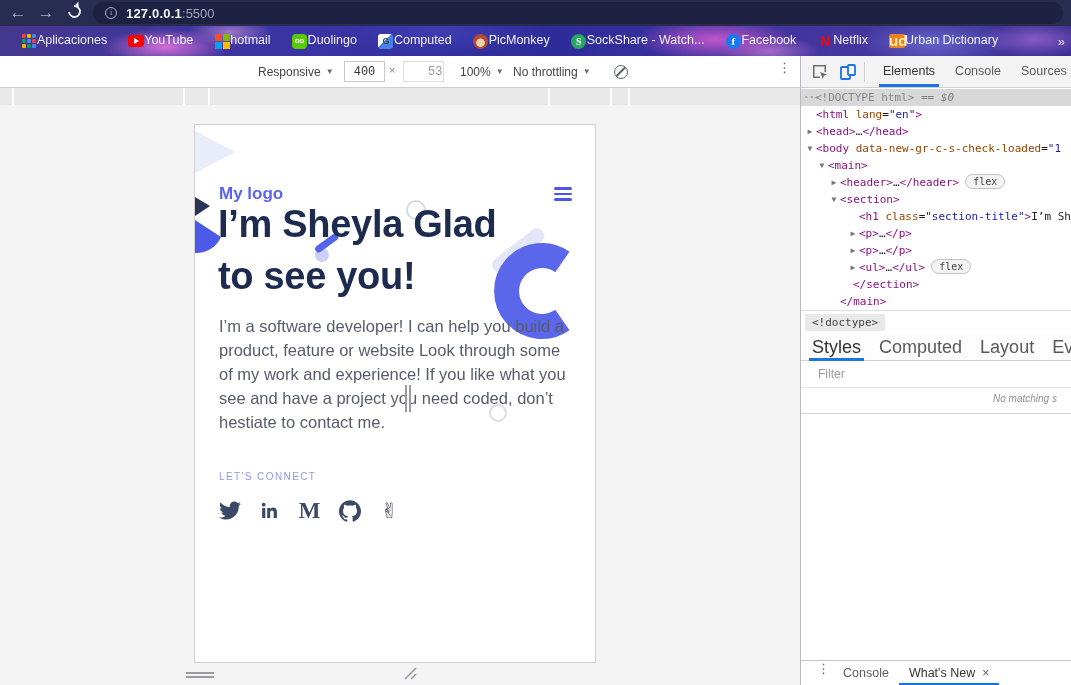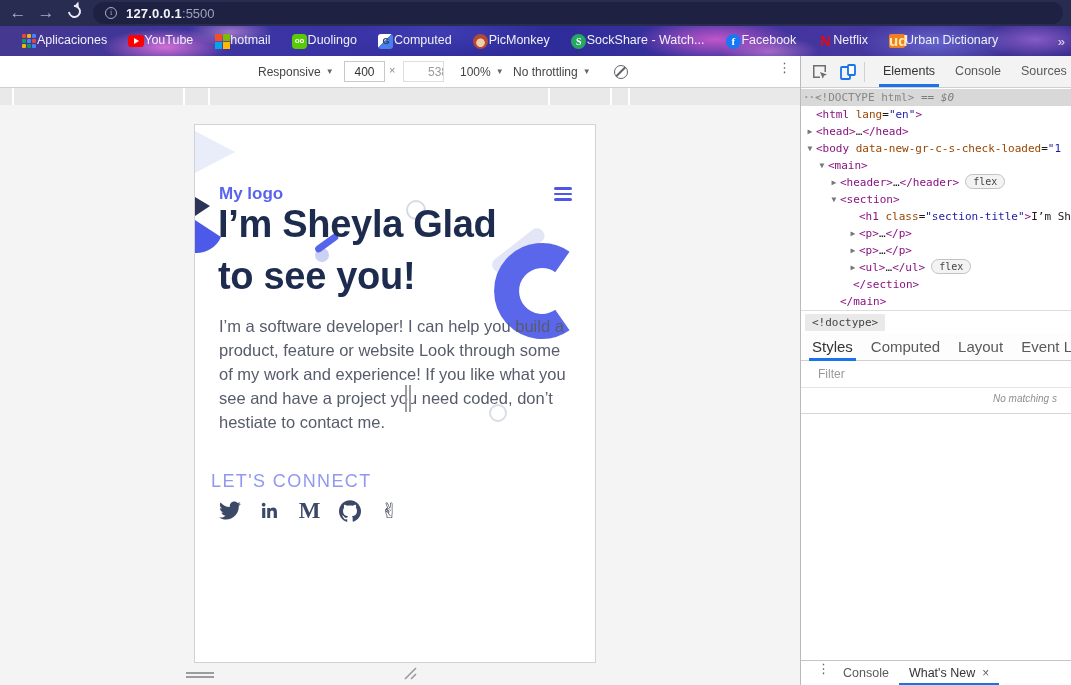--- a/index.html
+++ b/index.html
@@ -42,21 +42,21 @@
   .ic-sockshare{width:15px;height:15px;border-radius:50%;background:#27a860;color:#fff;font-size:10px;font-weight:bold;text-align:center;line-height:15px;font-family:"Liberation Serif",serif;}
   .ic-facebook{width:15px;height:15px;border-radius:50%;background:#1877f2;color:#fff;font-size:11px;font-weight:bold;text-align:center;line-height:15px;font-family:"Liberation Serif",serif;}
   .ic-netflix{color:#e50914;font-size:14px;font-weight:900;}
   .ic-urban{width:16px;height:14px;background:#ef8122;border-radius:2px;color:#ffe9a8;font-size:15px;font-weight:bold;text-align:center;line-height:13px;}
   .bm-overflow{color:#dfe1ee;font-size:13px;margin-left:auto;margin-right:6px;}
 
   
   .dev-toolbar{position:absolute;left:0;top:56px;width:800px;height:32px;background:#fff;border-bottom:1px solid #cfcfcf;font-size:12px;color:#444;}
   .dt-item{position:absolute;top:0;height:31px;display:flex;align-items:center;gap:5px;cursor:pointer;}
   .caret{font-size:8px;color:#666;}
-  .dim-input{position:absolute;top:5px;width:41px;height:21px;border:1px solid #c9c9c9;text-align:center;font-size:12px;color:#333;background:#fff;font-family:Liberation Sans, sans-serif;}
+  .dim-input{position:absolute;top:5px;width:41px;height:21px;border:1px solid #c9c9c9;text-align:center;font-size:12px;color:#333;background:#fff;font-family:Liberation Mono, monospace;}
   .dim-input.dis{color:#9a9a9a;border-color:#dedede;padding-left:24px;}
   .dt-x{position:absolute;left:389px;top:8px;color:#8a8a8a;font-size:11px;}
   .rot-ic{position:absolute;left:614px;top:9px;width:14px;height:14px;border:1.5px solid #5f6368;border-radius:50%;}
   .rot-ic:after{content:"";position:absolute;left:-1px;top:5px;width:13px;height:1.5px;background:#5f6368;transform:rotate(-45deg);}
   .vdots{position:absolute;color:#5f6368;font-size:13px;letter-spacing:0;line-height:5px;width:4px;}
   .dt-dots{left:778px;top:9px;}
 
   
   .gutter{position:absolute;left:0;top:88px;width:800px;height:597px;background:#f4f4f5;}
   .ruler{position:absolute;left:0;top:0;width:800px;height:17px;background:#e9e9ea;}
@@ -67,21 +67,21 @@
   .vp-handle-b{position:absolute;left:186px;top:584px;}
   .vp-handle-b i{display:block;width:28px;height:2px;background:#9b9ba0;margin-bottom:2px;}
   .vp-handle-c{position:absolute;left:403px;top:578px;width:14px;height:14px;}
 
   
   .logo{position:absolute;left:24px;top:59px;font-size:17px;font-weight:800;color:#5a63ee;}
   .burger{position:absolute;right:23px;top:62px;cursor:pointer;}
   .burger i{display:block;width:18px;height:2.6px;background:#4c57e9;border-radius:2px;margin-bottom:3px;}
   .hero-title{position:absolute;left:23px;top:73px;width:315px;font-size:38px;line-height:52px;font-weight:800;color:#1d2b4e;letter-spacing:-.3px;}
   .hero-para{position:absolute;left:24px;top:189px;width:352px;font-size:16.5px;line-height:24px;color:#575c6b;}
-  .connect{position:absolute;left:16px;top:346px;font-size:18px;letter-spacing:1.4px;color:#9298f0;cursor:pointer;}
+  .connect{position:absolute;left:24px;top:346px;font-size:10px;letter-spacing:1.4px;color:#9298f0;cursor:pointer;}
   .social{position:absolute;left:23px;top:374px;display:flex;align-items:center;gap:17px;}
   .social .so{width:23px;height:23px;display:flex;align-items:center;justify-content:center;color:#3c4966;cursor:pointer;}
   .social svg{fill:#3c4966;}
   .so-medium{font-family:"Liberation Serif",serif;font-weight:bold;font-size:23px;}
   .so-hand{font-family:"DejaVu Sans",sans-serif;font-size:21px;color:#3a3f4e;}
   .decor{position:absolute;left:0;top:0;width:400px;height:537px;pointer-events:none;}
 
   
   .devtools{position:absolute;left:800px;top:56px;width:271px;height:629px;background:#fff;border-left:1px solid #b9b9be;}
   .dt-header{position:absolute;left:0;top:0;width:270px;height:32px;background:#f3f3f3;border-bottom:1px solid #cfcfcf;}
@@ -102,21 +102,21 @@
   .dots3{position:absolute;left:2px;top:0;color:#9d9d9d;font-weight:bold;letter-spacing:-1px;}
   .c-tag{color:#881280;}.c-attr{color:#994500;}.c-val{color:#1a1aa6;}.c-plain{color:#1a1a1a;}
   .c-gray{color:#878787;}.c-eq{color:#7c7c7c;font-style:italic;}
   .flex-badge{display:inline-block;margin-left:6px;padding:0 7px;border:1px solid #c2c2c2;border-radius:8px;background:#f3f3f3;color:#444;font-size:10px;line-height:13px;vertical-align:1px;cursor:pointer;}
 
   .crumbs{position:absolute;left:0;top:254px;width:270px;height:23px;border-top:1px solid #ddd;background:#fff;display:flex;align-items:center;}
   .crumb{margin-left:4px;padding:2px 7px;background:#e9e9e9;font-family:"DejaVu Sans Mono",monospace;font-size:11px;color:#444;cursor:pointer;}
 
   .side-tabs{left:2px;top:277px;height:28px;}
   .side-tabs-bar{position:absolute;left:0;top:277px;width:270px;height:28px;border-bottom:1px solid #d0d0d0;background:#fdfdfd;}
-  .side-tabs .tab{line-height:28px;font-size:15px;padding:0 9px;}
+  .side-tabs .tab{line-height:28px;font-size:18px;padding:0 9px;}
   .filter-row{position:absolute;left:0;top:305px;width:270px;height:27px;border-bottom:1px solid #e4e4e4;display:flex;align-items:center;}
   .filter-text{margin-left:17px;font-size:12px;color:#9a9a9a;}
   .nomatch-row{position:absolute;left:0;top:332px;width:270px;height:26px;border-bottom:1px solid #d6d6d6;overflow:hidden;}
   .nomatch{position:absolute;left:192px;top:5px;font-size:10px;font-style:italic;color:#8e8e8e;white-space:nowrap;}
 
   .drawer{position:absolute;left:0;top:604px;width:270px;height:25px;border-top:1px solid #c5c5c8;background:#fff;}
   .drawer-dots{left:16px;top:5px;}
   .drawer-tabs{left:32px;top:0;height:25px;}
   .drawer .tab{line-height:24px;}
   .drawer .tab.active:after{left:0;right:0;height:3px;}

